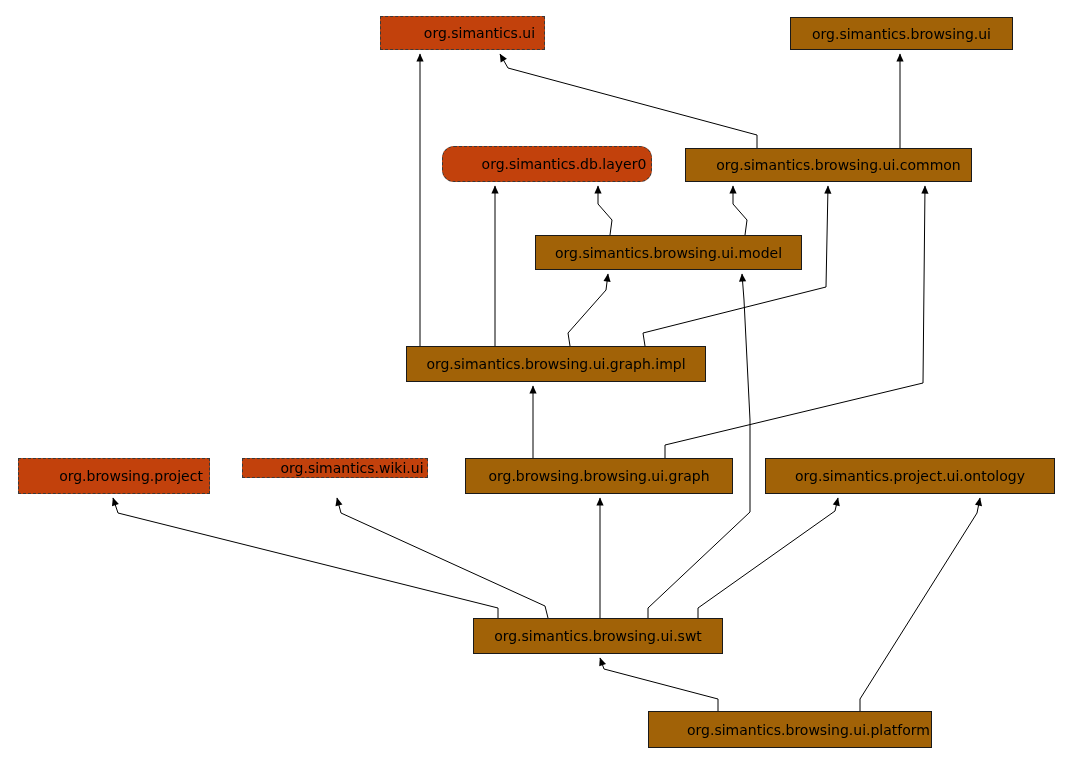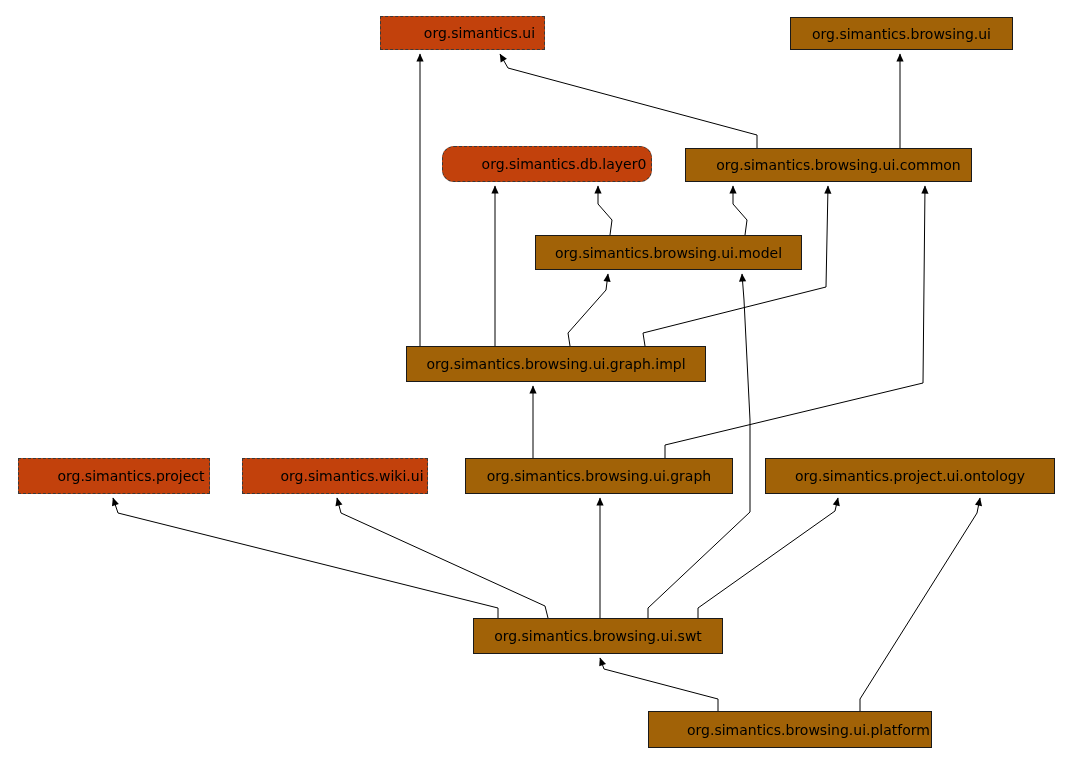--- a/index.html
+++ b/index.html
@@ -40,21 +40,21 @@
     padding-left: 34px;
   }
   
   #n-ui        { left: 380px; top: 16px;  width: 165px; height: 34px; }
   #n-bui       { left: 790px; top: 17px;  width: 223px; height: 33px; }
   #n-layer0    { left: 442px; top: 146px; width: 210px; height: 36px; border-radius: 12px; }
   #n-common    { left: 685px; top: 148px; width: 287px; height: 34px; padding-left: 20px; }
   #n-model     { left: 535px; top: 235px; width: 267px; height: 35px; }
   #n-graphimpl { left: 382px; top: 346px; width: 300px; height: 36px; margin-left: 24px; }
   #n-project   { left: 18px;  top: 458px; width: 192px; height: 36px; }
-  #n-wiki      { left: 242px; top: 458px; width: 186px; height: 36px; }
+  #n-wiki      { left: 242px; top: 458px; width: 186px; height: 20px; }
   #n-graph     { left: 465px; top: 458px; width: 268px; height: 36px; }
   #n-ontology  { left: 765px; top: 458px; width: 290px; height: 36px; }
   #n-swt       { left: 473px; top: 618px; width: 250px; height: 36px; }
   #n-platform  { left: 648px; top: 711px; width: 284px; height: 37px; padding-left: 37px; }
 </style>
 </head>
 <body>
 
 <div class="canvas">
 
@@ -102,29 +102,29 @@
 
   <div class="node" id="n-model">
     <span>org.simantics.browsing.ui.model</span>
   </div>
 
   <div class="node" id="n-graphimpl">
     <span>org.simantics.browsing.ui.graph.impl</span>
   </div>
 
   <div class="node dashed" id="n-project">
-    <span>org.simantics.project</span>
+    <span>org.browsing.project</span>
   </div>
 
   <div class="node dashed" id="n-wiki">
     <span>org.simantics.wiki.ui</span>
   </div>
 
   <div class="node" id="n-graph">
-    <span>org.simantics.browsing.ui.graph</span>
+    <span>org.browsing.browsing.ui.graph</span>
   </div>
 
   <div class="node" id="n-ontology">
     <span>org.simantics.project.ui.ontology</span>
   </div>
 
   <div class="node" id="n-swt">
     <span>org.simantics.browsing.ui.swt</span>
   </div>
 

